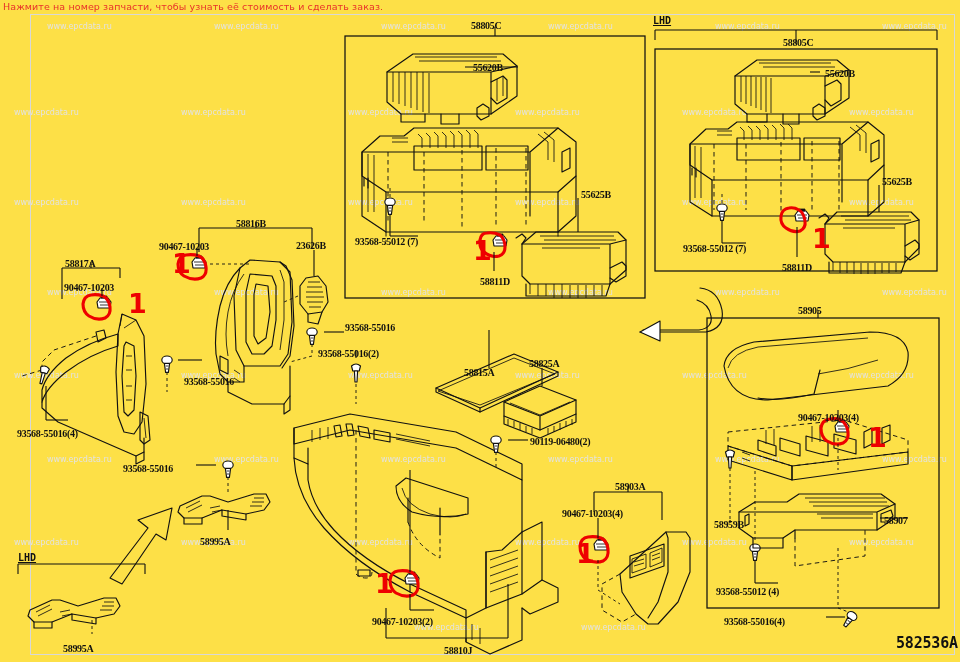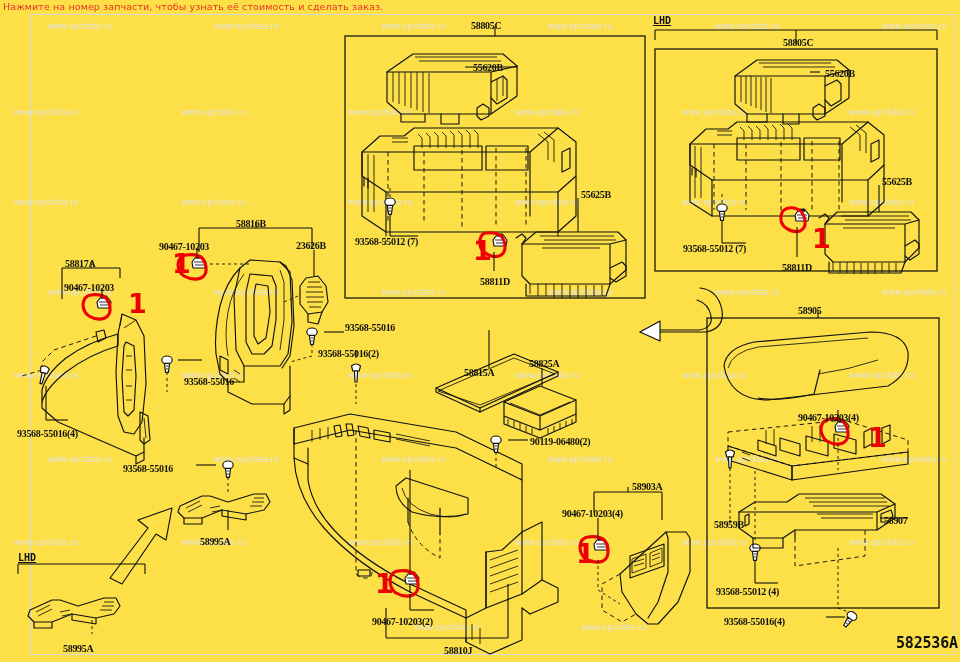--- a/index.html
+++ b/index.html
@@ -534,21 +534,21 @@
       <div class="lbl" style="left: 159px; top: 241px;">90467-10203</div>
       <div class="lbl" style="left: 296px; top: 240px;">23626B</div>
       <div class="lbl" style="left: 345px; top: 322px;">93568-55016</div>
       <div class="lbl" style="left: 184px; top: 376px;">93568-55016</div>
       <div class="lbl" style="left: 318px; top: 348px;">93568-55016(2)</div>
       <div class="lbl" style="left: 464px; top: 320px; margin-top: 47px;">58815A</div>
       <div class="lbl" style="left: 521px; top: 358px; margin-left: 8px;">58825A</div>
       <div class="lbl" style="left: 530px; top: 436px;">90119-06480(2)</div>
       <div class="lbl" style="left: 372px; top: 616px;">90467-10203(2)</div>
       <div class="lbl" style="left: 444px; top: 645px;">58810J</div>
-      <div class="lbl" style="left: 632px; top: 481px;">58903A</div>
+      <div class="lbl" style="left: 615px; top: 481px;">58903A</div>
       <div class="lbl" style="left: 562px; top: 508px;">90467-10203(4)</div>
       <div class="lbl" style="left: 123px; top: 463px;">93568-55016</div>
       <div class="lbl" style="left: 200px; top: 536px;">58995A</div>
       <div class="lhd" style="left: 18px; top: 552px;">LHD</div>
       <div class="lbl" style="left: 63px; top: 643px;">58995A</div>
     </div>
   <div id="markers">
       <div class="num1" style="left: 473px; top: 237px;">1</div>
       <div class="num1" style="left: 812px; top: 225px;">1</div>
       <div class="num1" style="left: 128px; top: 290px;">1</div>

